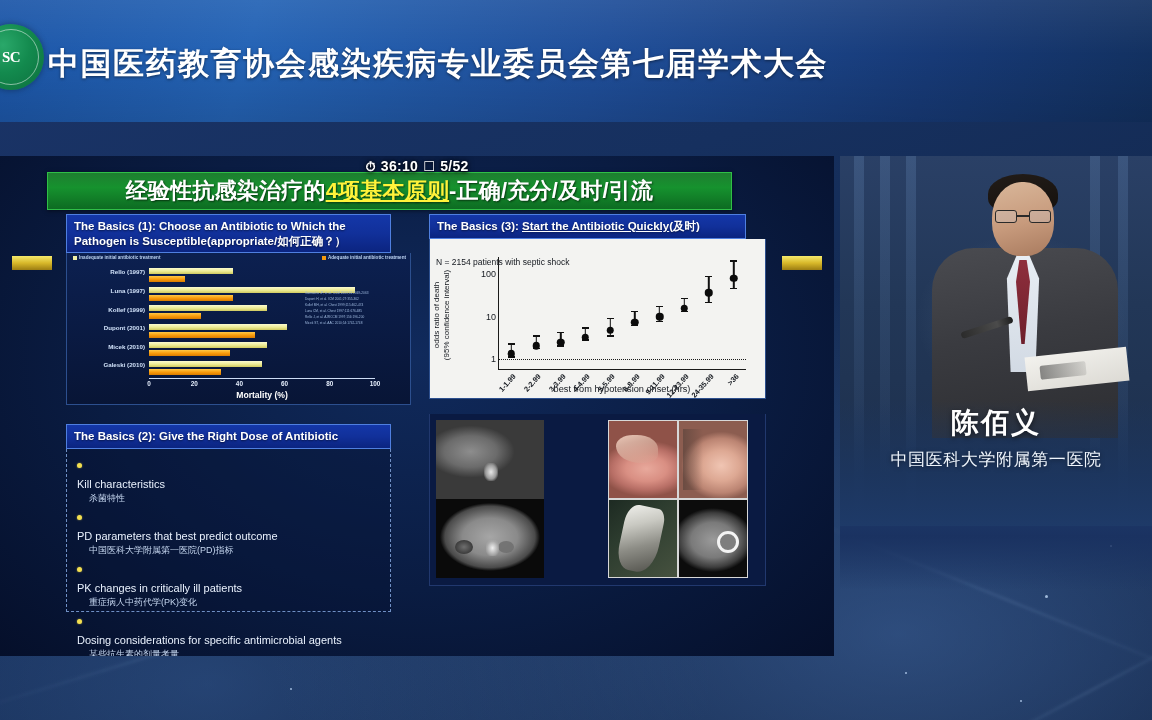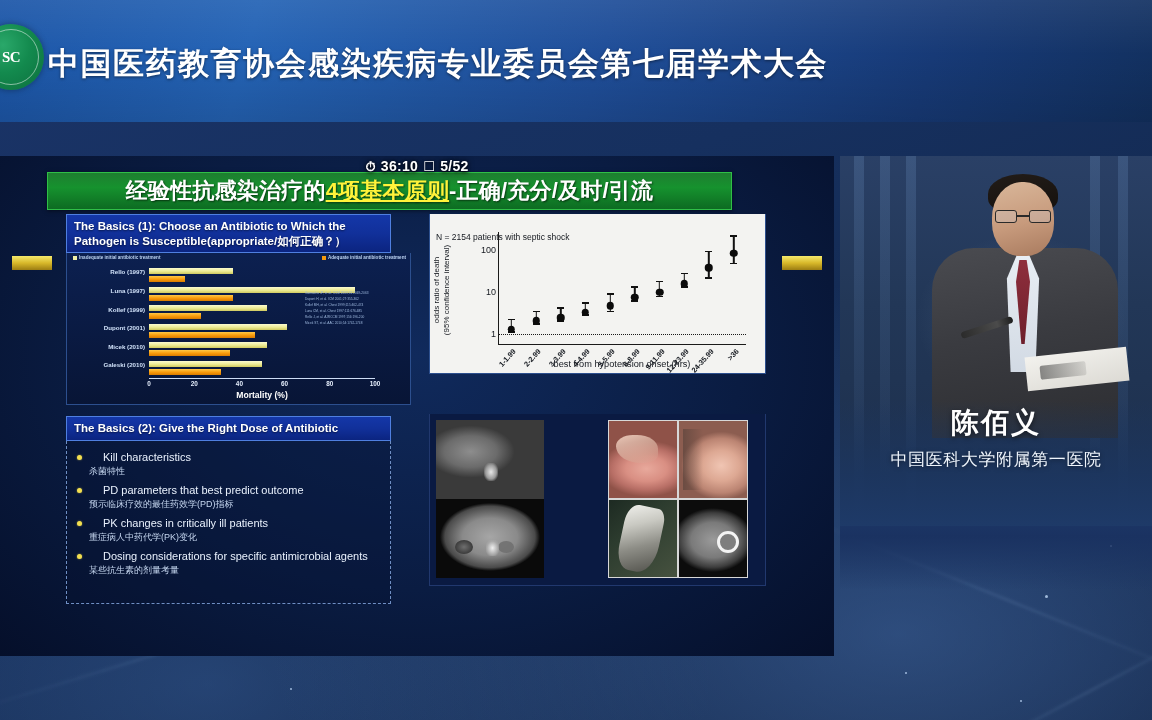--- a/index.html
+++ b/index.html
@@ -223,24 +223,24 @@
     position: absolute; top: 100%; margin-top: 3px;
     transform-origin: left top; transform: rotate(-48deg) translateX(-100%);
     font-size: 7.4px; color: #14181f; white-space: nowrap; font-weight: bold;
   }
   #err-xlabel {
     position: absolute; left: 68px; top: 145px; width: 248px;
     text-align: center; font-size: 9.2px; color: #14181f;
   }
 
   
-  #panel-basics-2 { left: 46px; top: 260px; width: 345px; height: 200px; }
+  #panel-basics-2 { left: 46px; top: 268px; width: 345px; height: 200px; }
   #bullet-list { padding: 9px 8px 8px 10px; }
   .bl-item { margin-bottom: 5px; }
-  .bl-main { display: flex; align-items: flex-start; gap: 21px; }
+  .bl-main { display: flex; align-items: flex-start; gap: 9px; flex-direction: column; }
   .bl-dot {
     width: 5px; height: 5px; border-radius: 50%;
     background: #f3df50; margin-top: 5px; flex: none;
     box-shadow: 0 0 2px rgba(243,223,80,0.6);
   }
   .bl-en { font-size: 11px; color: #e9f1fd; line-height: 1.3; }
   .bl-cn { font-size: 9px; color: #c5d6ef; margin: 2px 0 0 12px; line-height: 1.3; }
 
   
   #panel-basics-4 { left: 409px; top: 258px; width: 337px; height: 200px; }
@@ -510,20 +510,21 @@
             <div>Dupont H, et al. ICM 2001;27:355-362</div>
             <div>Kollef MH, et al. Chest 1999;115:462-474</div>
             <div>Luna CM, et al. Chest 1997;111:676-685</div>
             <div>Rello J, et al. AJRCCM 1997;156:196-200</div>
             <div>Micek ST, et al. AAC 2010;54:1742-1748</div>
           </div>
       </div>
     </div>
 
     <div class="panel" id="panel-basics-3">
+      <div class="panel-head"><span>The Basics (3): </span><span class="u">Start the Antibiotic Quickly</span><span>(及时)</span></div>
       <div id="errchart-wrap">
         <div id="err-n-label">N = 2154 patients with septic shock</div>
         <div id="err-ylabel">
             <span id="err-ylabel-text">odds ratio of death<br>(95% confidence interval)</span>
           </div>
         <div id="err-plot">
           <div id="err-refline" style="top: 102.031px;"></div>
         <div class="err-ytick" style="top: 102.031px;">1</div>
             <div class="err-ytick" style="top: 59.7814px;">10</div>
             <div class="err-ytick" style="top: 17.5323px;">100</div>
@@ -613,21 +614,21 @@
                 <div class="bl-dot"></div>
                 <div class="bl-en">Kill characteristics</div>
               </div>
               <div class="bl-cn">杀菌特性</div>
             </div>
             <div class="bl-item">
               <div class="bl-main">
                 <div class="bl-dot"></div>
                 <div class="bl-en">PD parameters that best predict outcome</div>
               </div>
-              <div class="bl-cn">预示临床疗效的最佳药效学(PD)指标</div>
+              <div class="bl-cn">中国医科大学附属第一医院(PD)指标</div>
             </div>
             <div class="bl-item">
               <div class="bl-main">
                 <div class="bl-dot"></div>
                 <div class="bl-en">PK changes in critically ill patients</div>
               </div>
               <div class="bl-cn">重症病人中药代学(PK)变化</div>
             </div>
             <div class="bl-item">
               <div class="bl-main">

